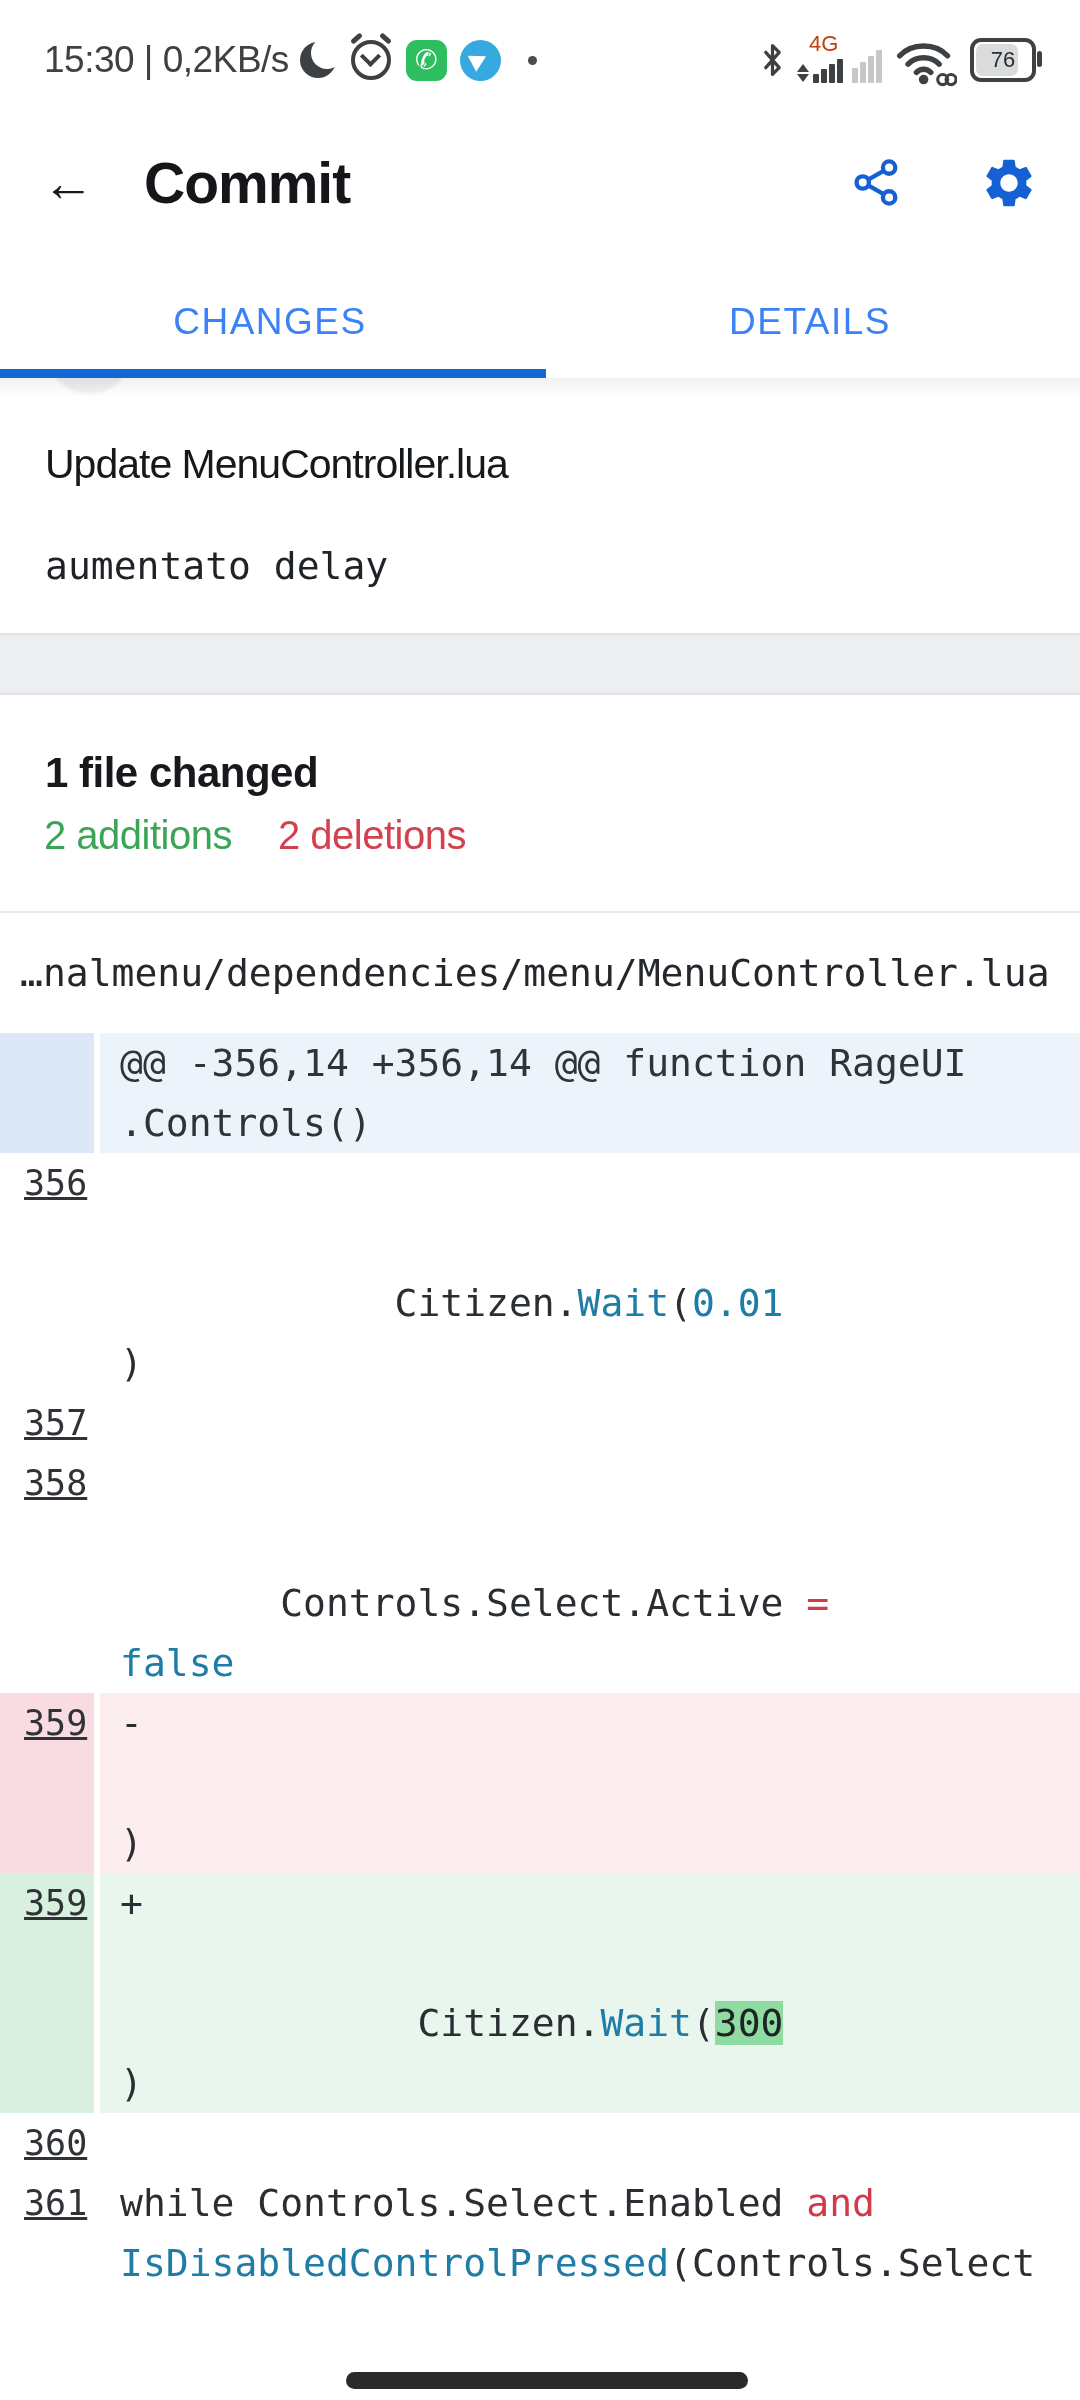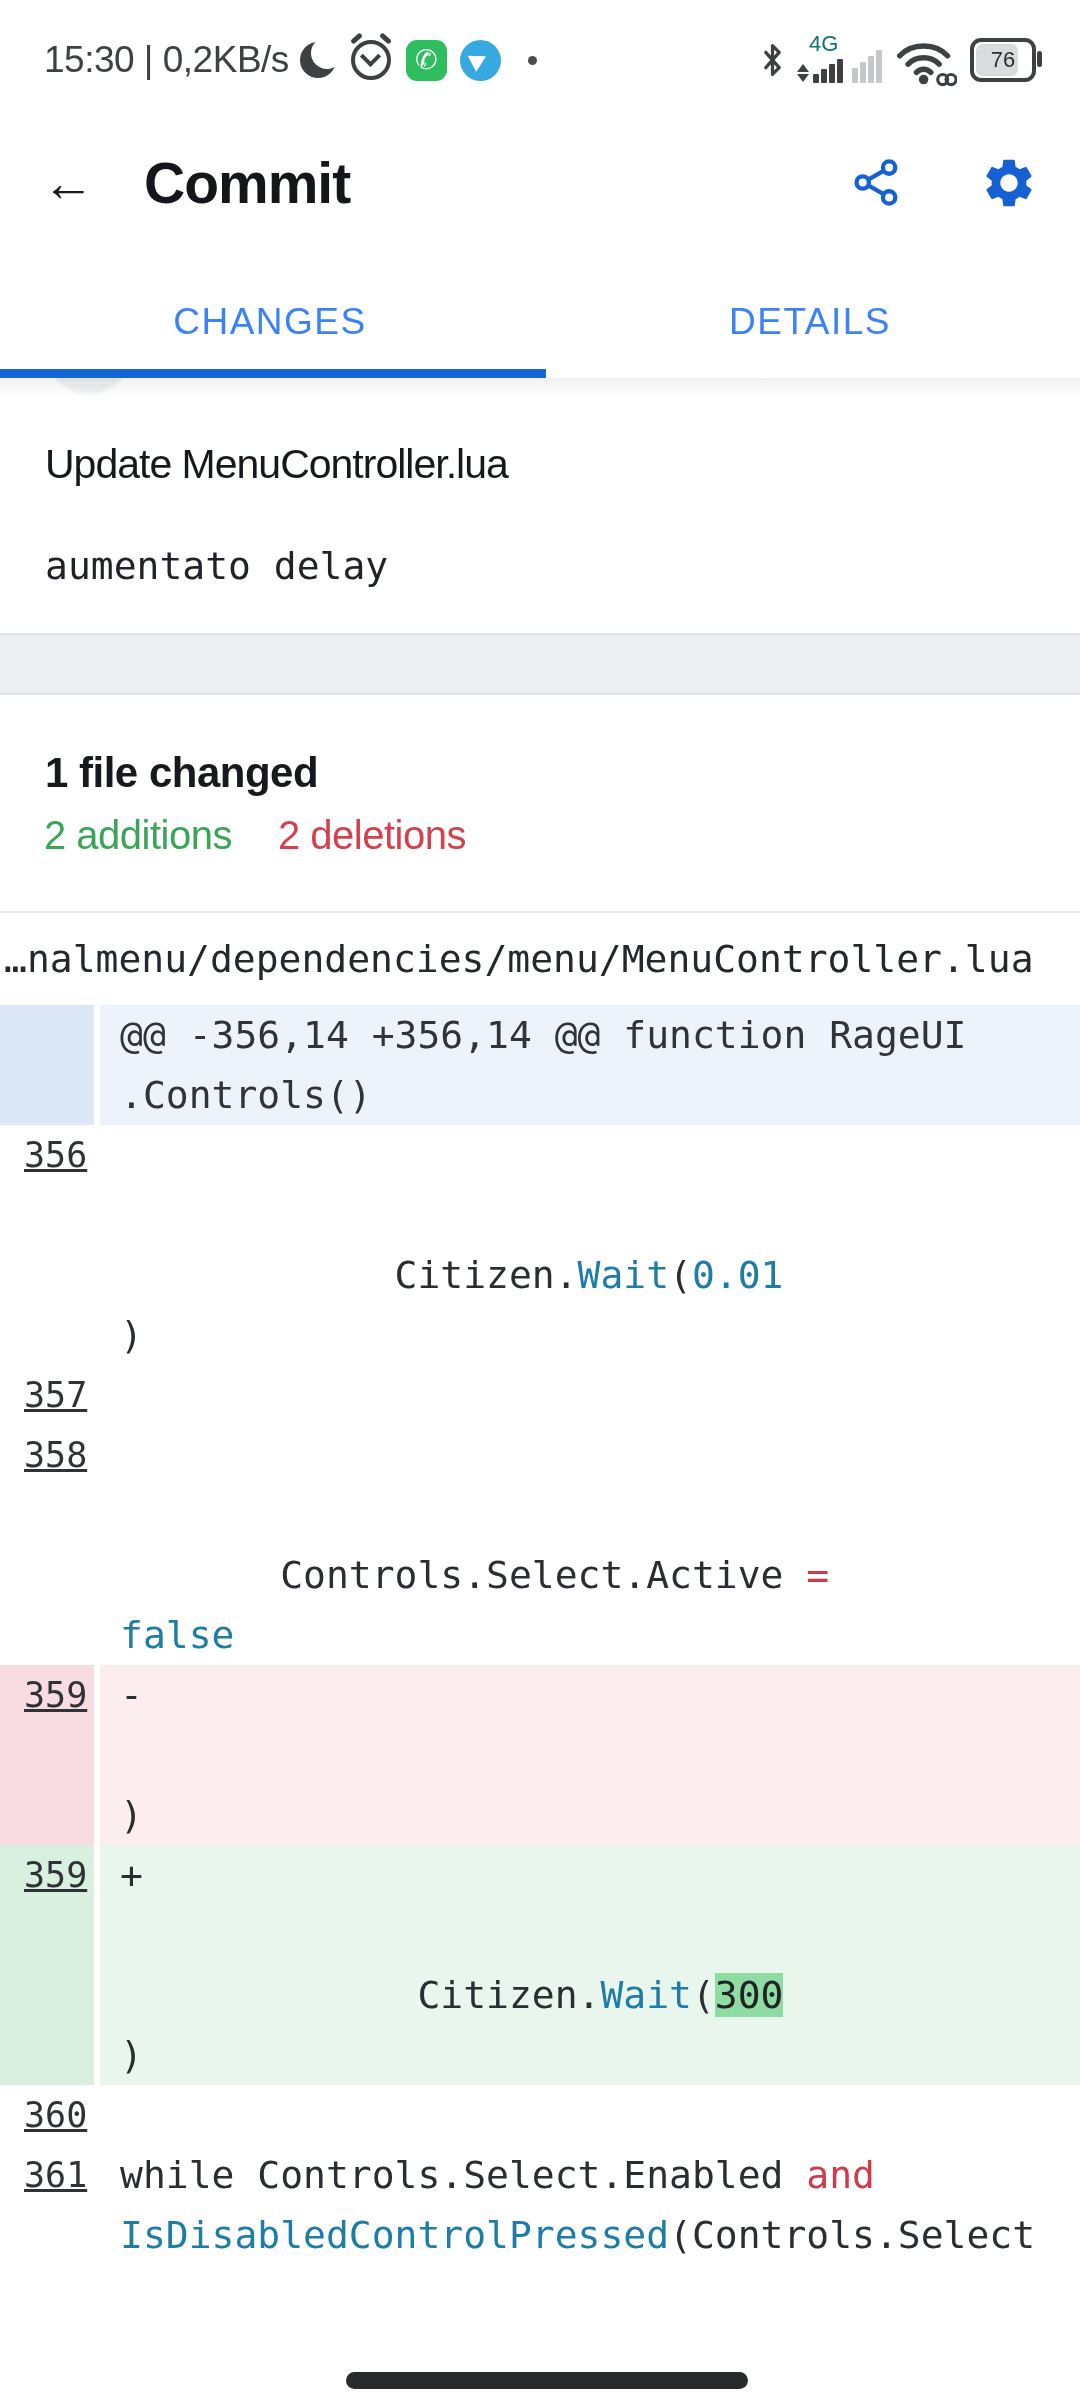--- a/index.html
+++ b/index.html
@@ -22,21 +22,21 @@
   .alarm::after{content:"";position:absolute;width:11px;height:11px;border-right:4px solid #3E4144;border-bottom:4px solid #3E4144;transform:rotate(45deg);left:8px;top:5px;}
   .ear{position:absolute;width:13px;height:5px;background:#3E4144;border-radius:3px;top:-8px;}
   .ear.l{left:-5px;transform:rotate(-42deg);}
   .ear.r{right:-5px;transform:rotate(42deg);}
   .wa{width:41px;height:41px;background:#2FBE5F;border-radius:11px;display:flex;align-items:center;justify-content:center;color:#fff;font-size:27px;margin-left:4px;}
   .tg{width:41px;height:41px;background:#35A9E0;border-radius:50%;display:flex;align-items:center;justify-content:center;margin-left:2px;}
   .tg i{display:block;width:0;height:0;border-top:9px solid transparent;border-bottom:9px solid transparent;border-left:16px solid #fff;transform:rotate(-28deg);margin-right:3px;}
   .sdot{width:9px;height:9px;border-radius:50%;background:#4A4C4E;margin-left:16px;}
   .sb-right{margin-left:auto;display:flex;align-items:center;gap:13px;}
   .sig{position:relative;display:flex;align-items:flex-end;gap:2px;height:46px;padding-top:12px;box-sizing:border-box;}
-  .fourg{position:absolute;top:-6px;left:12px;font-size:22px;color:#0f766e;letter-spacing:0;}
+  .fourg{position:absolute;top:-6px;left:12px;font-size:22px;color:#c2410c;letter-spacing:0;}
   .arrows{display:flex;flex-direction:column;gap:2px;margin-right:2px;margin-bottom:1px;}
   .tri-up{width:0;height:0;border-left:6px solid transparent;border-right:6px solid transparent;border-bottom:8px solid #3E4144;}
   .tri-dn{width:0;height:0;border-left:6px solid transparent;border-right:6px solid transparent;border-top:8px solid #3E4144;}
   .bar{width:6px;border-radius:1px;background:#3E4144;}
   .bar.lt{background:#C5C7C9;}
   .g2{margin-left:7px;}
   .bat{width:58px;height:36px;border:4px solid #3E4144;border-radius:11px;position:relative;}
   .bat::before{content:"";position:absolute;left:2px;top:2px;bottom:2px;width:72%;background:#DADBDC;border-radius:7px;}
   .bat::after{content:"";position:absolute;right:-10px;top:9px;width:5px;height:16px;background:#3E4144;border-radius:3px;}
   .bat span{position:absolute;inset:0;display:flex;align-items:center;justify-content:center;font-size:22px;color:#2B2D2F;}
@@ -60,21 +60,21 @@
   .cdesc{position:absolute;left:45px;top:166px;font-size:38px;line-height:44px;color:#1F2327;}
 
   .band{height:62px;background:#ECEEF1;border-top:2px solid #E2E4E7;border-bottom:2px solid #E2E4E7;box-sizing:border-box;}
 
   .summary{height:218px;position:relative;border-bottom:2px solid #E5E7EA;box-sizing:border-box;background:#fff;}
   .sfiles{position:absolute;left:45px;top:54px;font-size:42px;line-height:48px;font-weight:bold;color:#17191C;letter-spacing:-0.5px;}
   .sbadges{position:absolute;left:44px;top:118px;font-size:40px;line-height:44px;letter-spacing:-0.5px;}
   .sadd{color:#3AA557;margin-right:46px;}
   .sdel{color:#D4414E;}
 
-  .fpath{height:92px;display:flex;align-items:center;padding-left:4px;font-size:38px;color:#24282C;background:#fff;white-space:pre;}
+  .fpath{height:120px;display:flex;align-items:center;padding-left:20px;font-size:38px;color:#24282C;background:#fff;white-space:pre;}
 
   
   .diff{width:1080px;}
   .drow{display:flex;}
   .gut{width:94px;box-sizing:border-box;padding-left:24px;font-family:"DejaVu Sans Mono",monospace;font-size:35px;color:#2F3337;flex-shrink:0;}
   .gnum{height:60px;line-height:60px;text-decoration:underline;}
   .gsep{width:6px;background:#fff;flex-shrink:0;}
   .code{flex:1;font-family:"DejaVu Sans Mono",monospace;font-size:38px;color:#2A2E32;}
   .cline{height:60px;line-height:60px;white-space:pre;padding-left:20px;}
   .drow.hunk .gut{background:#DCE8F7;}

